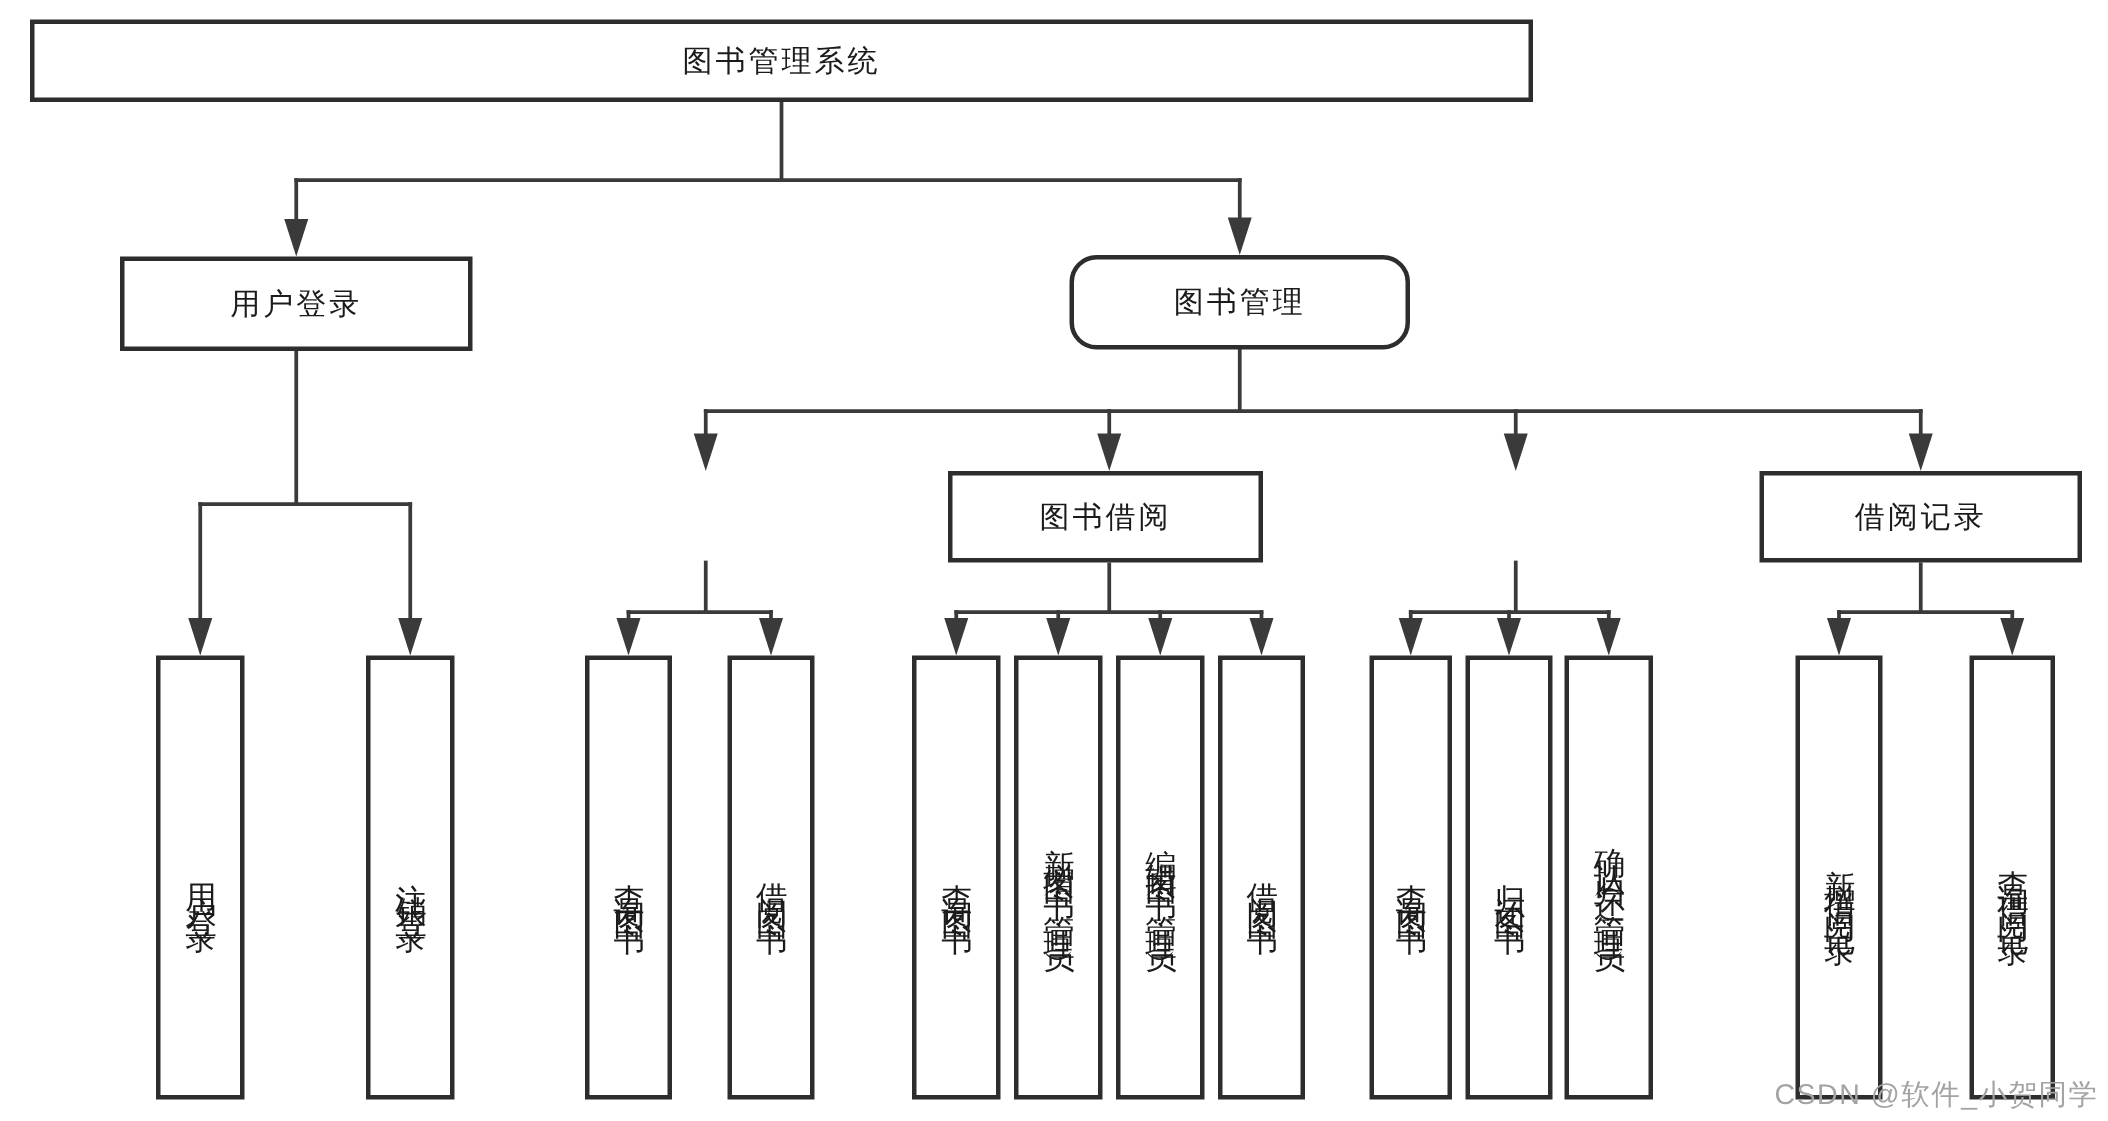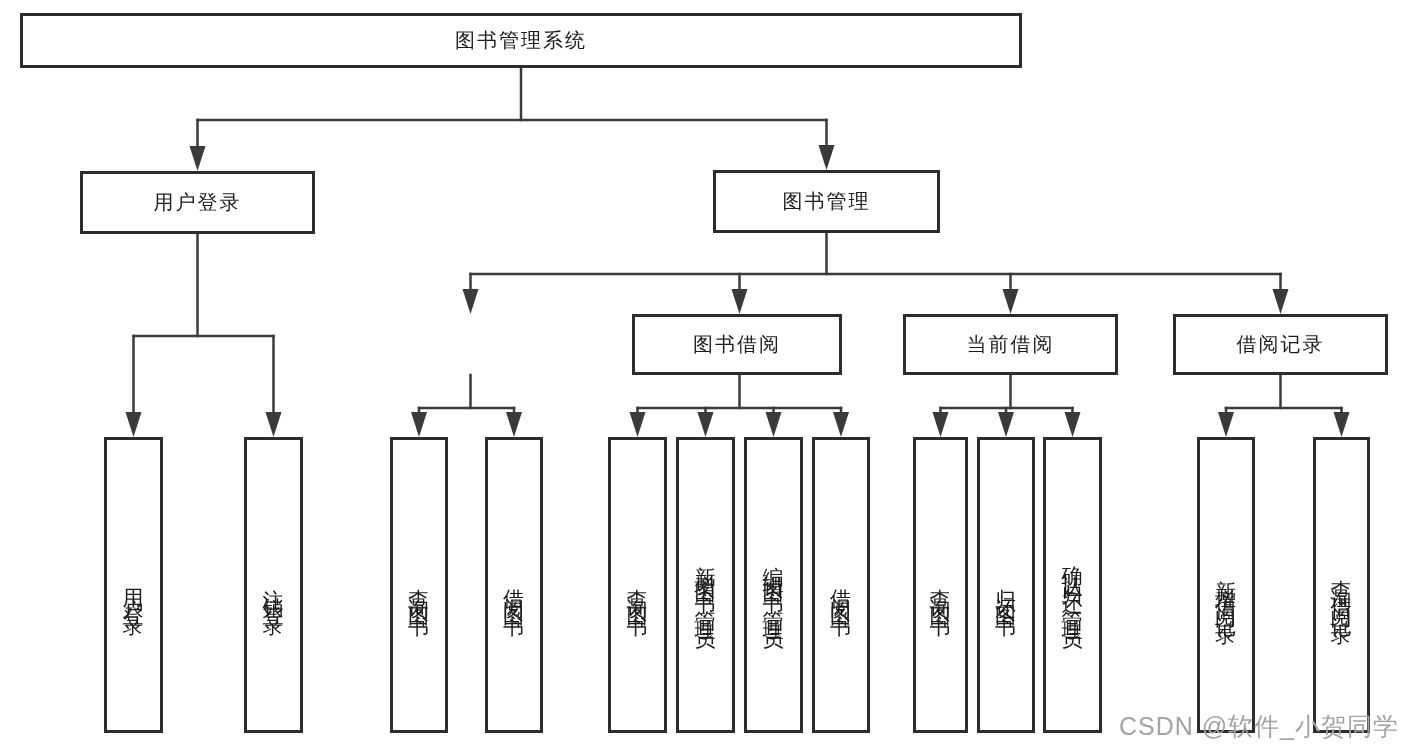--- a/index.html
+++ b/index.html
@@ -13,21 +13,21 @@
   }
   .node .lbl{color:#1b1b1b;white-space:nowrap;}
   .node.h .lbl{font-size:20px;letter-spacing:2px;}
   .node.v .lbl{
     writing-mode:vertical-rl;text-orientation:mixed;
     font-size:21px;letter-spacing:9px;line-height:1;
     padding-top:9px; 
   }
   #watermark{
     position:absolute;right:6px;bottom:4px;z-index:3;
-    font-size:25px;color:#a3a3a3;letter-spacing:1px;
+    font-size:19px;color:#a3a3a3;letter-spacing:1px;
   }
 </style>
 </head>
 <body>
 
 <div id="canvas">
   <svg id="connectors" width="1405" height="747">
       <line x1="521" y1="68" x2="521" y2="120" stroke="#3a3a3a" stroke-width="2.5" stroke-linecap="square"></line>
       <line x1="197.5" y1="120" x2="826.5" y2="120" stroke="#3a3a3a" stroke-width="2.5" stroke-linecap="square"></line>
       <line x1="197.5" y1="120" x2="197.5" y2="148" stroke="#3a3a3a" stroke-width="2.5" stroke-linecap="square"></line>
@@ -87,21 +87,21 @@
     </div>
     <div class="node h" style="left: 80px; top: 171px; width: 235px; height: 63px;">
       <span class="lbl">用户登录</span>
     </div>
     <div class="node v" style="left: 104px; top: 437px; width: 59px; height: 296px;">
       <span class="lbl">用户登录</span>
     </div>
     <div class="node v" style="left: 244px; top: 437px; width: 59px; height: 296px;">
       <span class="lbl">注销登录</span>
     </div>
-    <div class="node h" style="left: 713px; top: 170px; width: 227px; height: 63px;">
+    <div class="node h" style="left: 713px; top: 170px; width: 227px; height: 63px; border-radius: 18px;">
       <span class="lbl">图书管理</span>
     </div>
     <div class="node v" style="left: 390px; top: 437px; width: 58px; height: 296px;">
       <span class="lbl">查询图书</span>
     </div>
     <div class="node v" style="left: 485px; top: 437px; width: 58px; height: 296px;">
       <span class="lbl">借阅图书</span>
     </div>
     <div class="node h" style="left: 632px; top: 314px; width: 210px; height: 61px;">
       <span class="lbl">图书借阅</span>
@@ -111,23 +111,20 @@
     </div>
     <div class="node v" style="left: 676px; top: 437px; width: 59px; height: 296px;">
       <span class="lbl">新增图书（管理员）</span>
     </div>
     <div class="node v" style="left: 744px; top: 437px; width: 59px; height: 296px;">
       <span class="lbl">编辑图书（管理员）</span>
     </div>
     <div class="node v" style="left: 812px; top: 437px; width: 58px; height: 296px;">
       <span class="lbl">借阅图书</span>
     </div>
-    <div class="node h" style="left: 903px; top: 314px; width: 215px; height: 61px;">
-      <span class="lbl">当前借阅</span>
-    </div>
     <div class="node v" style="left: 913px; top: 437px; width: 55px; height: 296px;">
       <span class="lbl">查询图书</span>
     </div>
     <div class="node v" style="left: 977px; top: 437px; width: 58px; height: 296px;">
       <span class="lbl">归还图书</span>
     </div>
     <div class="node v" style="left: 1043px; top: 437px; width: 59px; height: 296px;">
       <span class="lbl">确认归还（管理员）</span>
     </div>
     <div class="node h" style="left: 1173px; top: 314px; width: 215px; height: 61px;">

